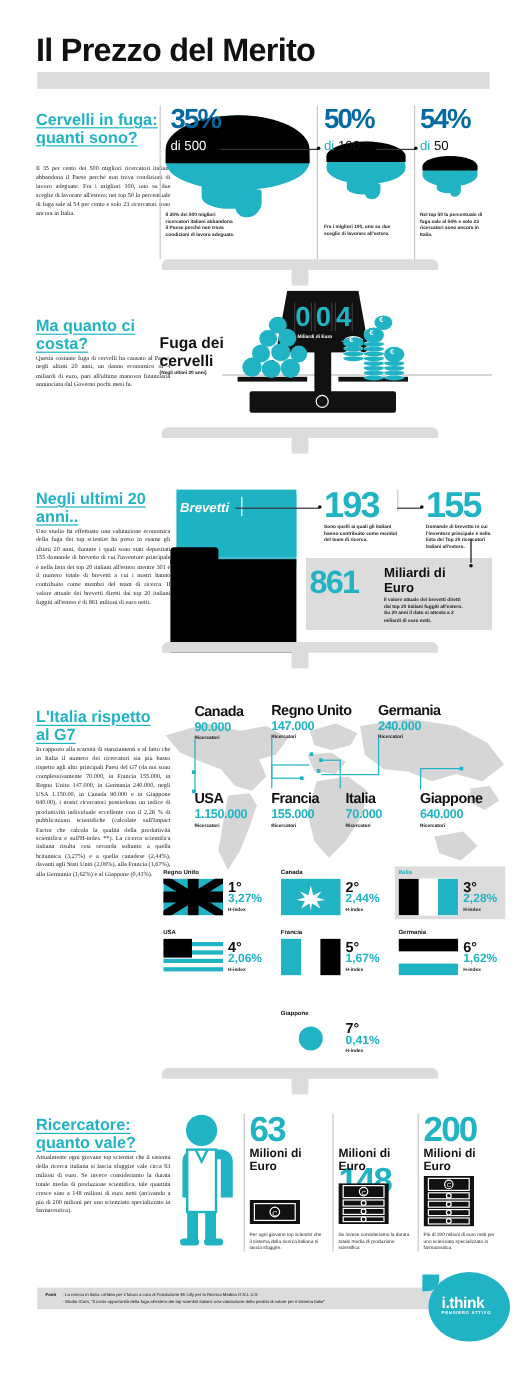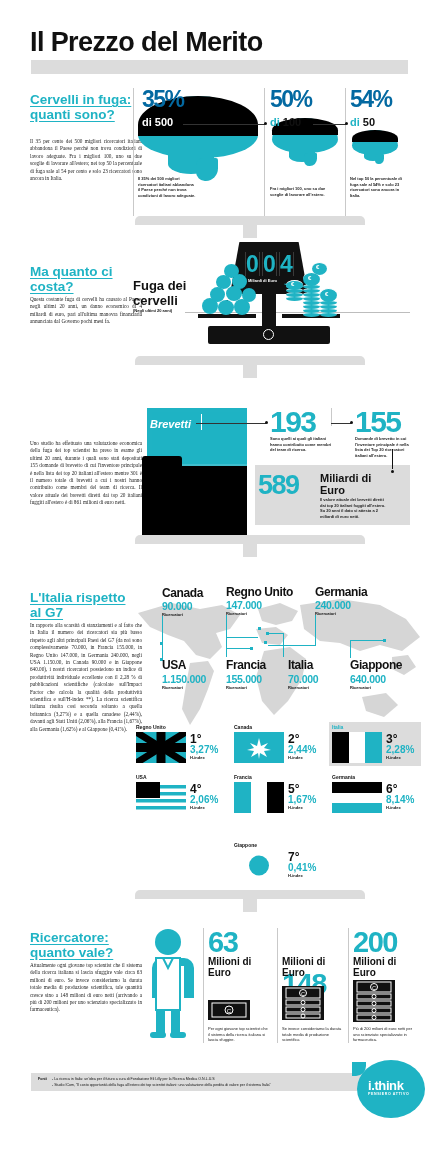--- a/index.html
+++ b/index.html
@@ -38,21 +38,21 @@
   }
   .vline { position:absolute; width:1px; background:#c9c9c9; }
 
   
   .bracket { position:absolute; }
   .bracket .bar { position:absolute; background:#dcdcdc; }
   .bracket .stem { position:absolute; background:#dcdcdc; width:14px; }
 
   
   .big-pct { position:absolute; font-size:23px; font-weight:bold; color:#0369a1; letter-spacing:-1.5px; }
-  .sub-di { position:absolute; font-size:11px; font-weight:bold; color:#111; }
+  .sub-di { position:absolute; font-size:11px; font-weight:normal; color:#111; }
   .sub-di .w { color:#fff; }
   .brain { position:absolute; }
   .brain .skull { position:absolute; left:0; top:0; width:100%; height:74%;
       background:#1fb3c4; border-radius:50% 50% 46% 46% / 62% 62% 38% 38%; }
   .brain .dark { position:absolute; left:0; top:0; width:100%;
       background:#000; border-radius:50% 50% 0 0 / 72% 72% 0 0; }
   .brain .stem1 { position:absolute; background:#1fb3c4; border-radius:0 0 50% 50%; }
   .brain .stem2 { position:absolute; background:#1fb3c4; border-radius:30% 10% 55% 40%; }
   .dotline { position:absolute; height:1px; background:#333; }
   .dot { position:absolute; width:3px; height:3px; border-radius:50%; background:#111; }
@@ -251,20 +251,21 @@
       <div class="coin" style="left:26px; top:0px; width:15px; height:13px; border-radius:50%;"></div>
       <div class="euro" style="left:30px; top:2px;">€</div>
     </div>
   </div>
 
   <div class="bracket" style="left:135px; top:356px; width:230px; height:22px;">
     <div class="bar" style="left:0; top:0; width:230px; height:9px; border-radius:5px 5px 0 0;"></div>
     <div class="stem" style="left:108px; top:8px; height:14px;"></div>
   </div>
 
+  <div class="sec-title" style="left:30px; top:408px;">Negli ultimi 20 anni..</div>
   <div class="sec-body" style="left:30px; top:440px;">Uno studio ha effettuato una valutazione economica della fuga dei top scientist ha preso in esame gli ultimi 20 anni, durante i quali sono stati depositati 155 domande di brevetto di cui l'inventore principale è nella lista dei top 20 italiani all'estero mentre 301 è il numero totale di brevetti a cui i nostri hanno contribuito come membri del team di ricerca. Il valore attuale dei brevetti diretti dai top 20 italiani fuggiti all'estero è di 861 milioni di euro netti.</div>
 
   <div class="folder" style="left:142px; top:408px; width:115px; height:140px;">
     <div class="fold-tab" style="left:5px; top:0; width:100px; height:56px; background:#1fb3c4;"></div>
     <div class="fold-tab" style="left:10px; top:4px; width:95px; height:60px; background:#1fb3c4; opacity:.85;"></div>
     <div class="fold-tab" style="left:0; top:48px; width:40px; height:14px; background:#000; border-radius:3px 3px 0 0;"></div>
     <div class="fold-tab" style="left:0; top:58px; width:105px; height:78px; background:#000;"></div>
   </div>
   <div class="brevetti-label" style="left:150px; top:418px;">Brevetti</div>
   <div class="vline" style="left:201px; top:414px; height:16px; background:#fff;"></div>
@@ -274,21 +275,21 @@
   <div class="num-big" style="left:270px; top:405px;">193</div>
   <div class="cap" style="left:270px; top:436px; width:62px;">Sono quelli ai quali gli italiani hanno contribuito come membri del team di ricerca.</div>
 
   <div class="vline" style="left:331px; top:408px; height:18px;"></div>
   <div class="dotline" style="left:331px; top:423px; width:20px;"></div>
   <div class="dot" style="left:350px; top:421px;"></div>
   <div class="num-big" style="left:355px; top:405px;">155</div>
   <div class="cap" style="left:355px; top:436px; width:60px;"><span>Domande di brevetto in cui l'inventore principale è nella lista dei </span><b>Top 20 ricercatori italiani all'estero.</b></div>
 
   <div class="greybox" style="left:255px; top:465px; width:155px; height:60px;"></div>
-  <div class="num-861" style="left:258px; top:470px;">589</div>
+  <div class="num-861" style="left:258px; top:470px;">861</div>
   <div class="mil-lbl" style="left:320px; top:472px; width:62px;">Miliardi di Euro</div>
   <div class="cap" style="left:320px; top:497px; width:70px;">Il valore attuale dei brevetti diretti dai top 20 italiani fuggiti all'estero. Su 20 anni il dato si attesta a 2 miliardi di euro netti.</div>
   <div class="vline" style="left:392px; top:449px; height:20px; background:#111;"></div>
   <div class="dot" style="left:391px; top:470px;"></div>
 
   <div class="bracket" style="left:135px; top:535px; width:230px; height:22px;">
     <div class="bar" style="left:0; top:0; width:230px; height:9px; border-radius:5px 5px 0 0;"></div>
     <div class="stem" style="left:108px; top:8px; height:14px;"></div>
   </div>
 
@@ -429,21 +430,21 @@
   <div class="flagcard" style="left:329px; top:772px;">
     <div class="fc-name">Germania</div>
     <div class="flag">
       <svg width="50" height="31" viewBox="0 0 50 31">
           <rect width="50" height="11" fill="#000"></rect>
           <rect y="11" width="50" height="10" fill="#fff"></rect>
           <rect y="21" width="50" height="10" fill="#1fb3c4"></rect>
         </svg>
     </div>
     <div class="fc-rank">6°</div>
-    <div class="fc-pct">8,14%</div>
+    <div class="fc-pct">1,62%</div>
     <div class="fc-h">H-index</div>
   </div>
 
   <div class="flagcard" style="left:231px; top:840px;">
     <div class="fc-name">Giappone</div>
     <div class="flag">
       <svg width="50" height="31" viewBox="0 0 50 31">
           <rect width="50" height="31" fill="#fff"></rect>
           <circle cx="25" cy="15.5" r="10" fill="#1fb3c4"></circle>
         </svg>

